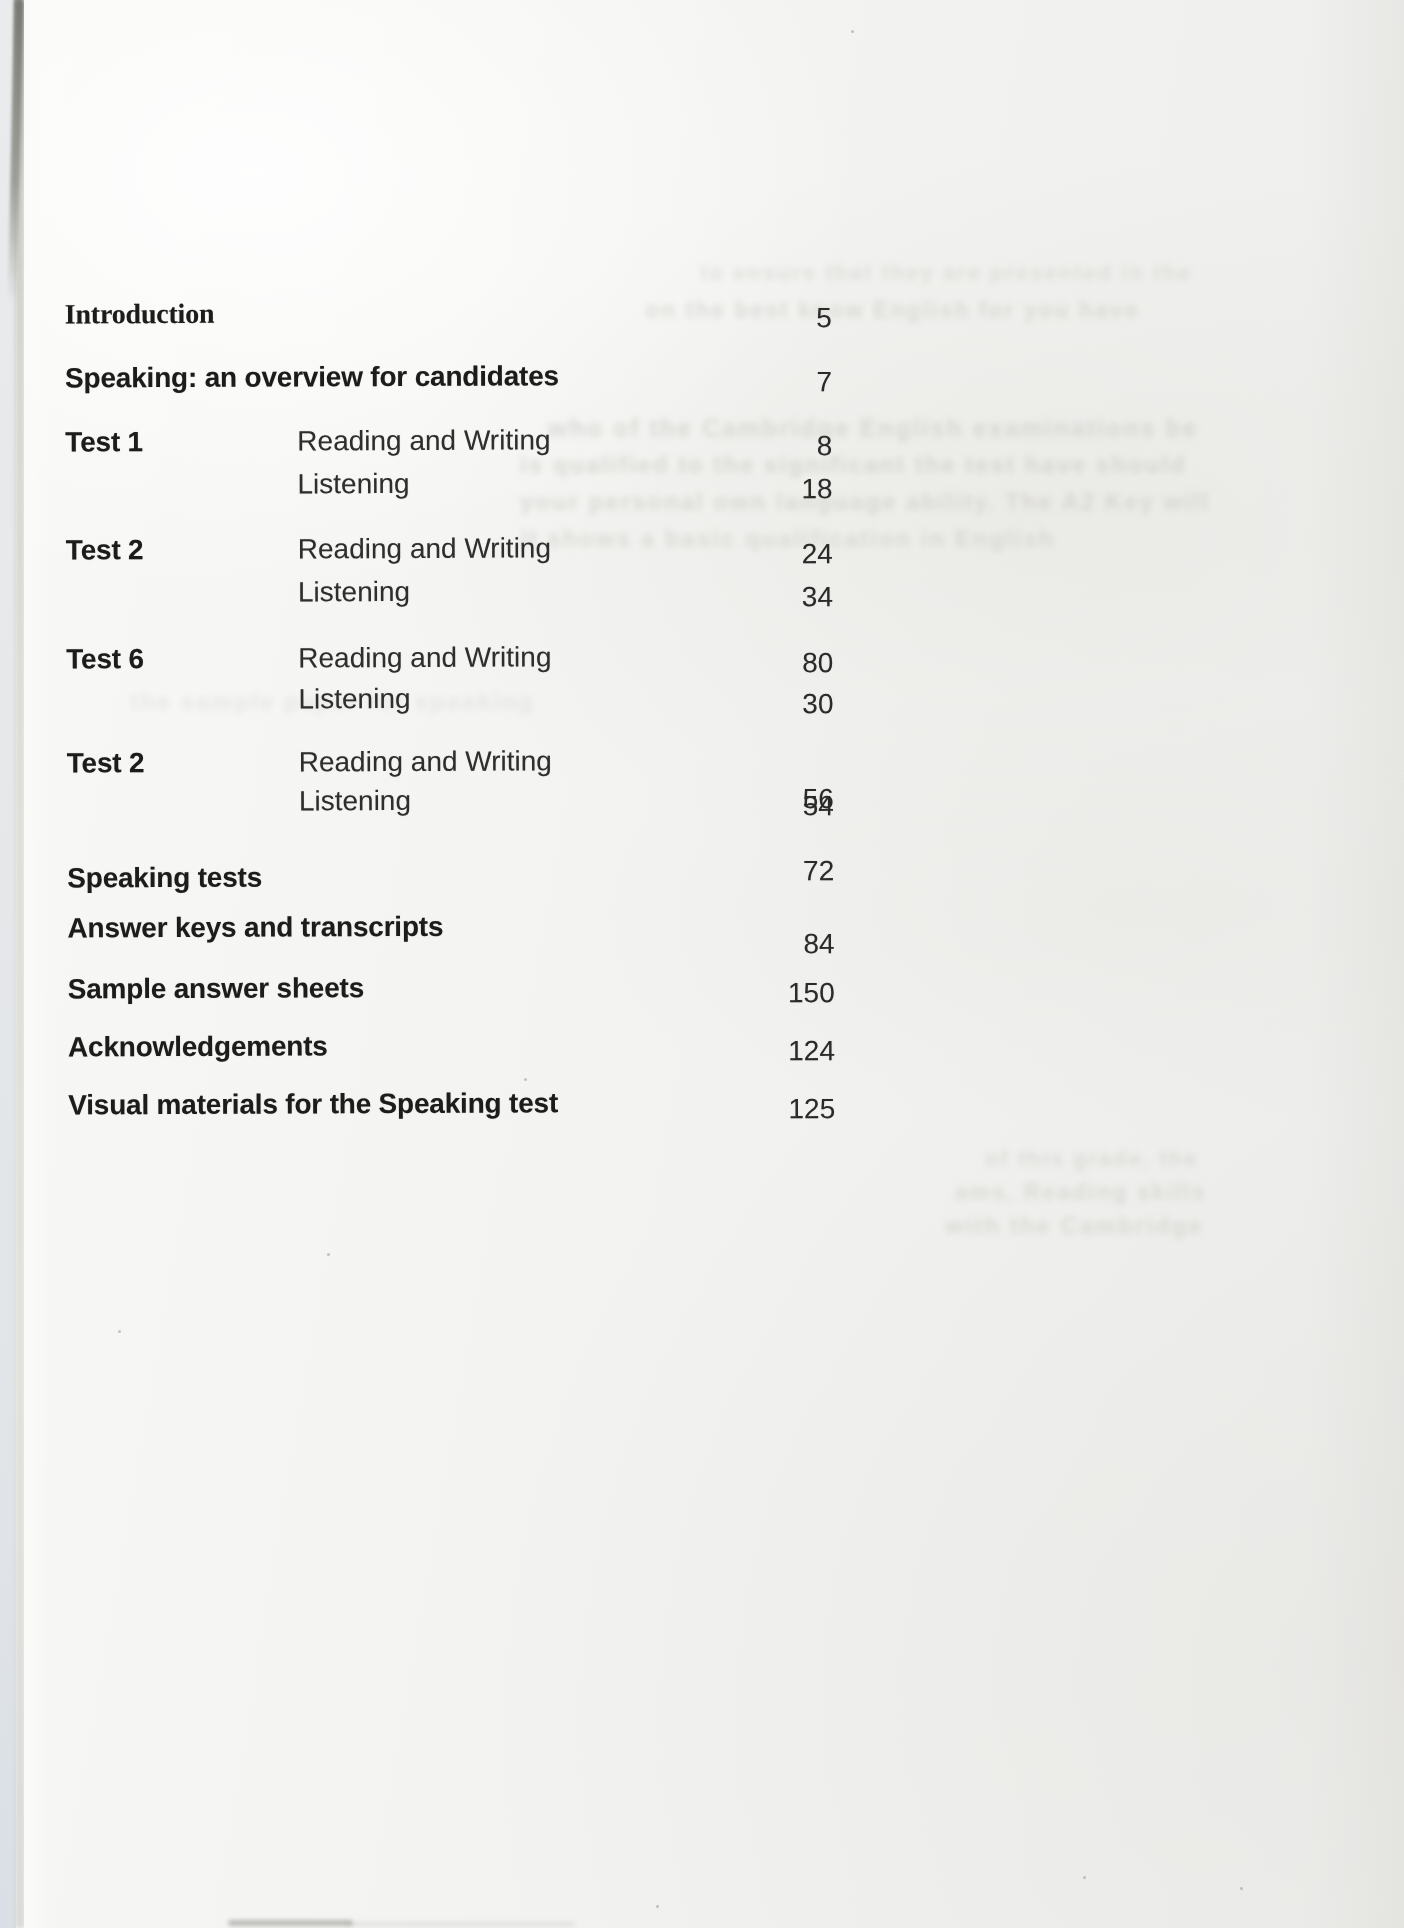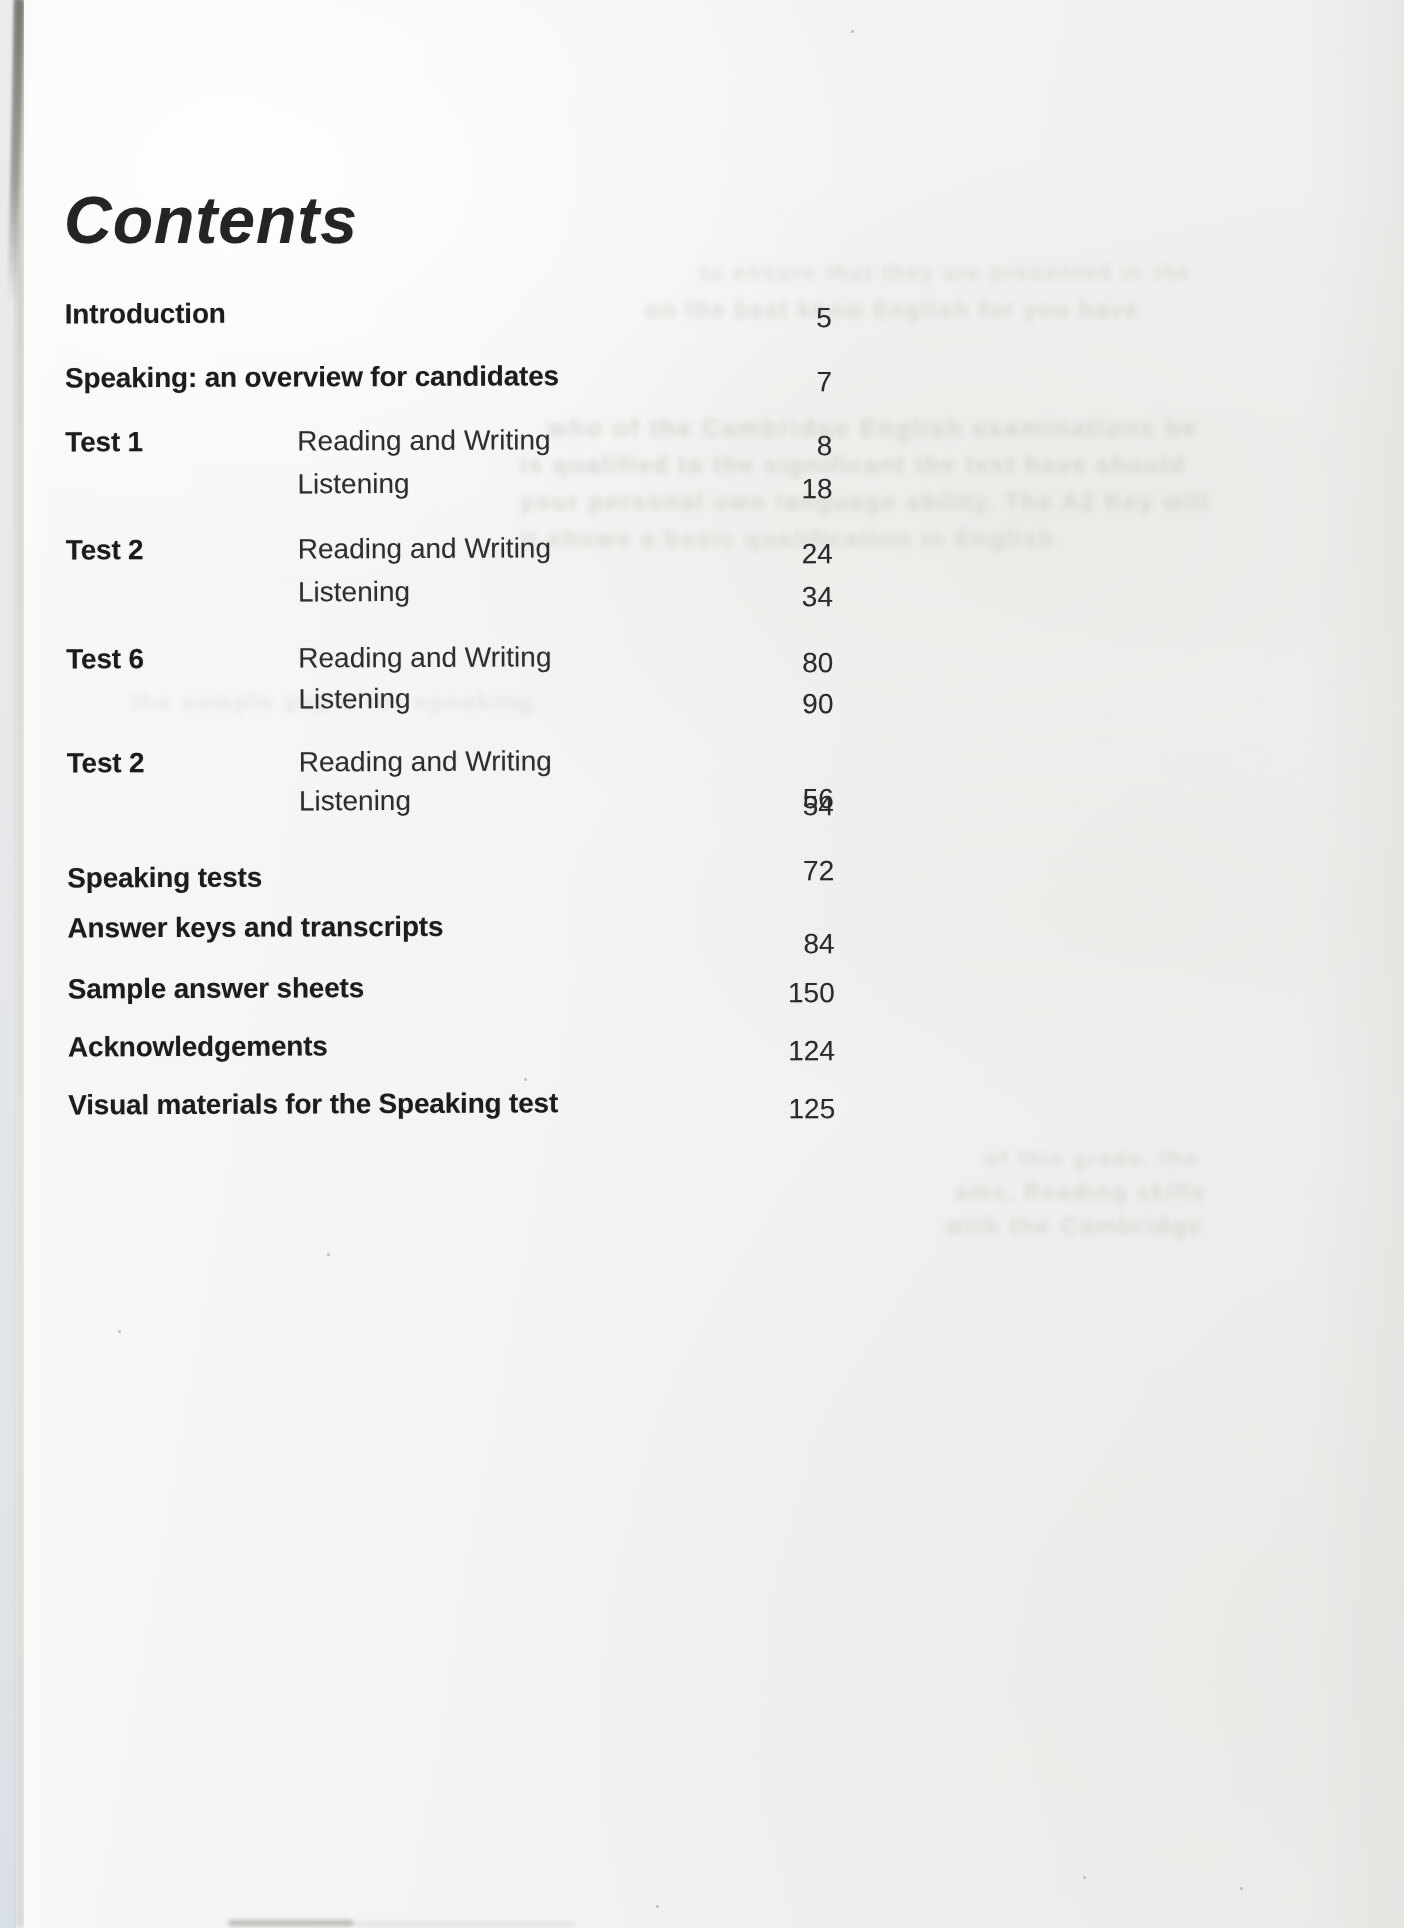--- a/index.html
+++ b/index.html
@@ -70,42 +70,41 @@
       <div class="ghost" style="left: 548px; top: 414px; font-size: 25px; opacity: 0.6;">who of the Cambridge English examinations be</div>
       <div class="ghost" style="left: 520px; top: 451px; font-size: 24px; opacity: 0.62;">is qualified to the significant the test have should</div>
       <div class="ghost" style="left: 520px; top: 488px; font-size: 24px; opacity: 0.6;">your personal own language ability. The A2 Key will</div>
       <div class="ghost" style="left: 520px; top: 525px; font-size: 24px; opacity: 0.55;">it shows a basic qualification in English</div>
       <div class="ghost" style="left: 130px; top: 688px; font-size: 24px; opacity: 0.32;">the sample paper for speaking</div>
       <div class="ghost" style="left: 985px; top: 1146px; font-size: 22px; opacity: 0.5;">of this grade, the</div>
       <div class="ghost" style="left: 955px; top: 1179px; font-size: 23px; opacity: 0.55;">ams, Reading skills</div>
       <div class="ghost" style="left: 945px; top: 1212px; font-size: 24px; opacity: 0.55;">with the Cambridge</div>
     </div>
 
-  <h1 class="title">Contents</h1>
 
   <div class="toc" id="toc">
-      <span class="b" style="left: 66px; top: 296px;">Introduction</span>
+      <span class="b" style="left: 66px; top: 296px; font-family: Liberation Serif, serif;">Introduction</span>
       <span class="pg" style="top: 303px;">5</span>
       <span class="b" style="left: 66px; top: 360px;">Speaking: an overview for candidates</span>
       <span class="pg" style="top: 367px;">7</span>
       <span class="sec" style="left: 66px; top: 424px;">Test 1</span>
       <span class="r" style="left: 298px; top: 424px;">Reading and Writing</span>
       <span class="pg" style="top: 431px;">8</span>
       <span class="r" style="left: 298px; top: 467px;">Listening</span>
       <span class="pg" style="top: 474px;">18</span>
       <span class="sec" style="left: 66px; top: 532px;">Test 2</span>
       <span class="r" style="left: 298px; top: 532px;">Reading and Writing</span>
       <span class="pg" style="top: 539px;">24</span>
       <span class="r" style="left: 298px; top: 575px;">Listening</span>
       <span class="pg" style="top: 582px;">34</span>
       <span class="sec" style="left: 66px; top: 641px;">Test 6</span>
       <span class="r" style="left: 298px; top: 641px;">Reading and Writing</span>
       <span class="pg" style="top: 648px;">80</span>
       <span class="r" style="left: 298px; top: 682px;">Listening</span>
-      <span class="pg" style="top: 689px;">90</span>
+      <span class="pg" style="top: 689px;">30</span>
       <span class="sec" style="left: 66px; top: 745px;">Test 2</span>
       <span class="r" style="left: 298px; top: 745px;">Reading and Writing</span>
       <span class="pg" style="top: 784px;">56</span>
       <span class="r" style="left: 298px; top: 784px;">Listening</span>
       <span class="pg" style="top: 791px;">54</span>
       <span class="b" style="left: 66px; top: 849px; margin-top: 11px;">Speaking tests</span>
       <span class="pg" style="top: 856px;">72</span>
       <span class="b" style="left: 66px; top: 910px;">Answer keys and transcripts</span>
       <span class="pg" style="top: 929px;">84</span>
       <span class="b" style="left: 66px; top: 971px;">Sample answer sheets</span>

